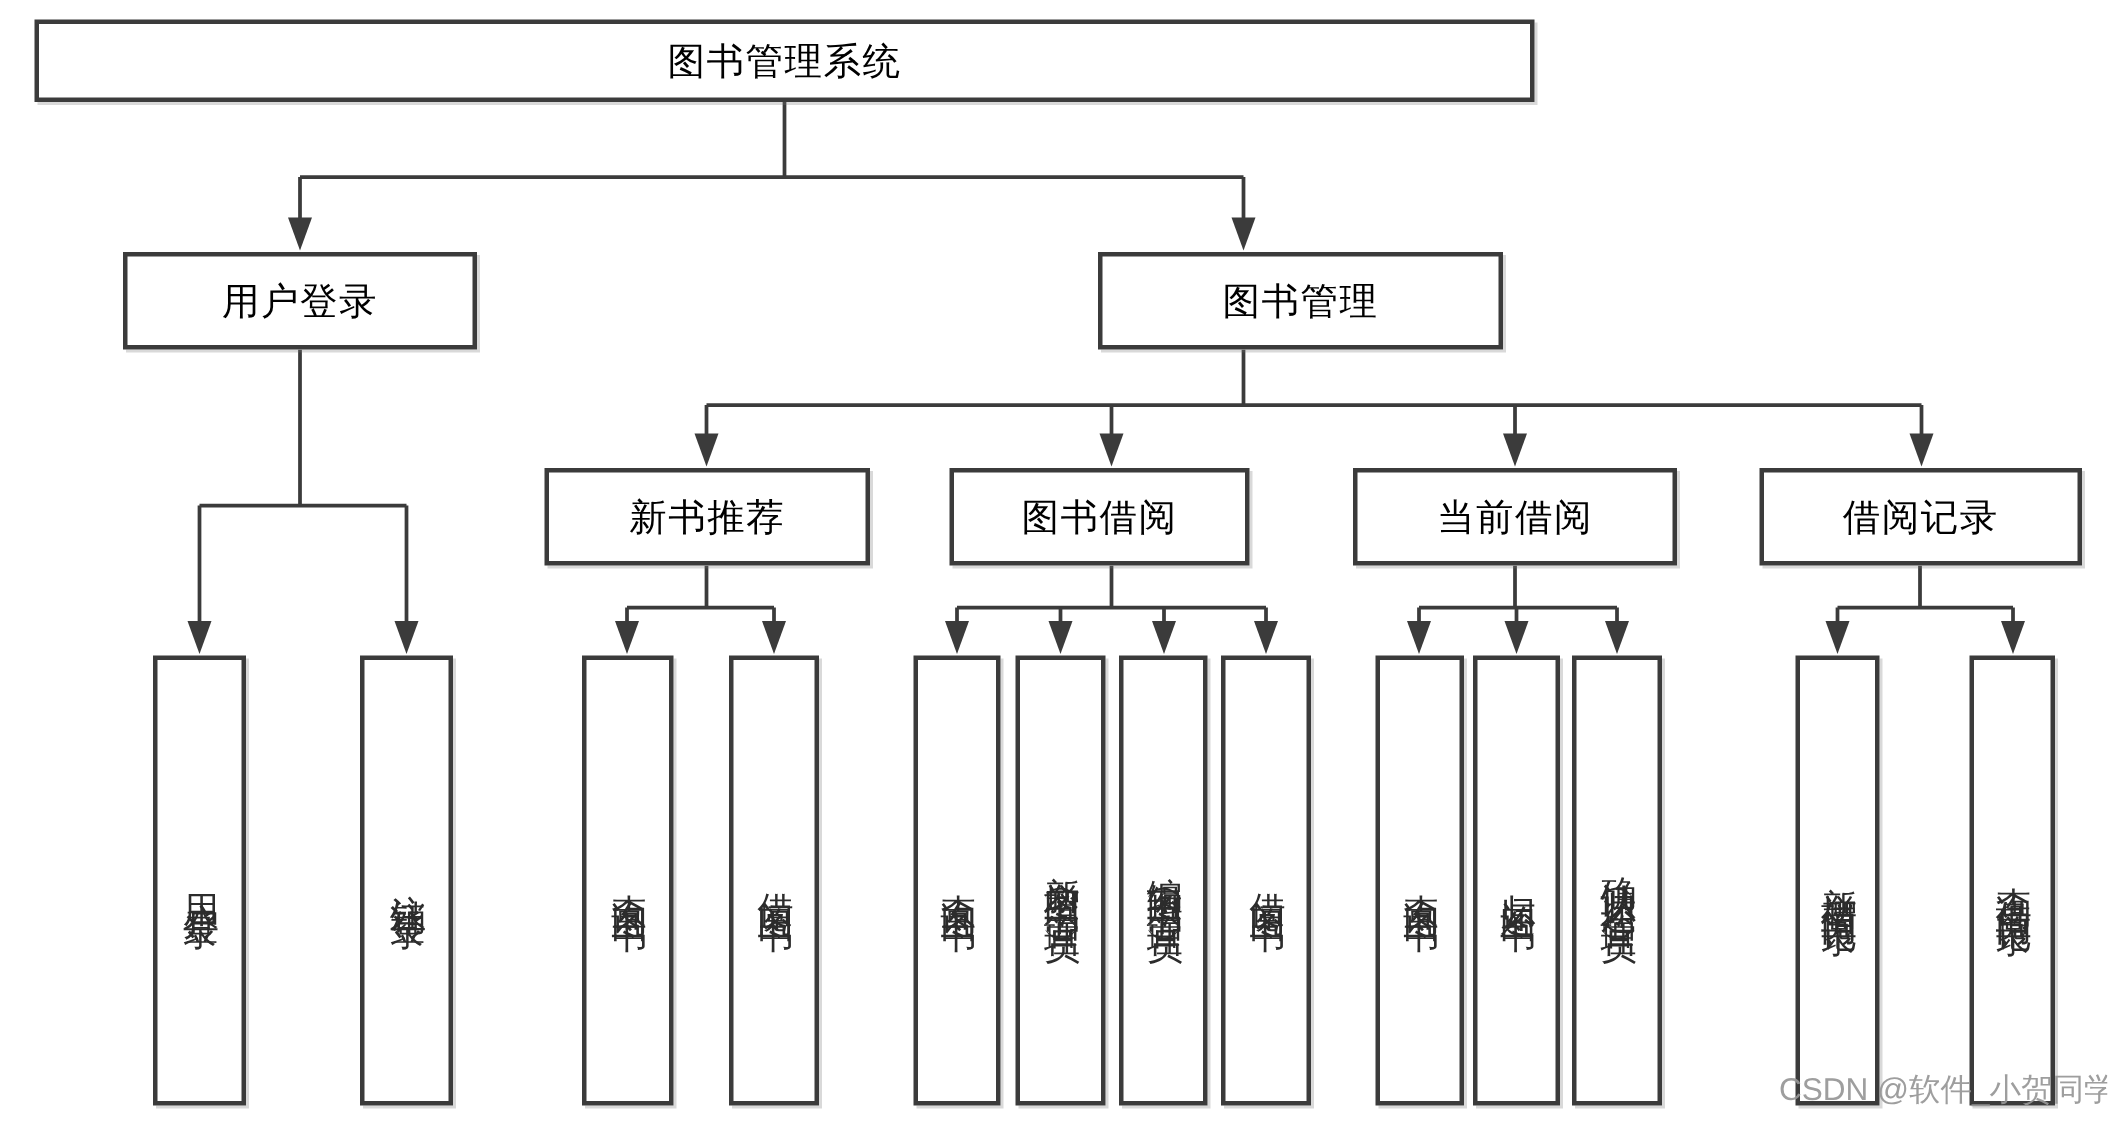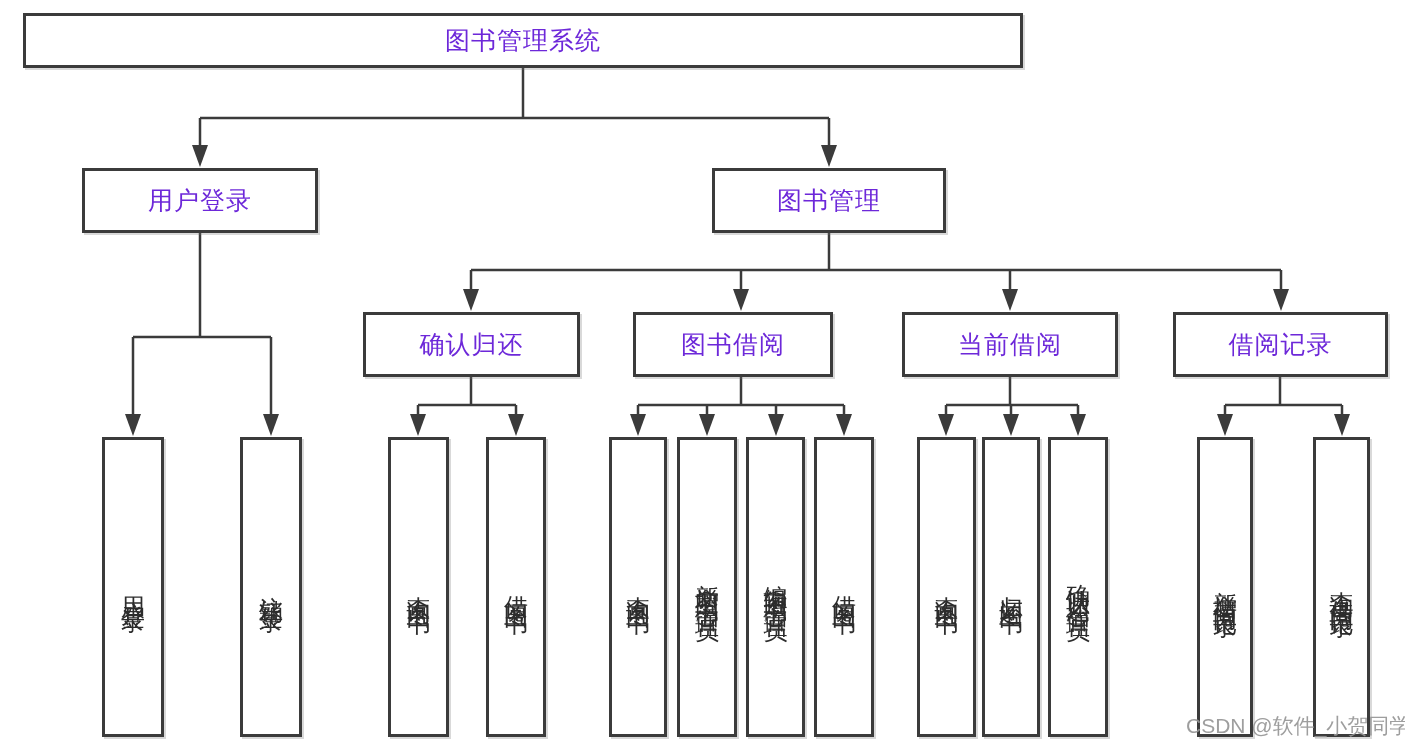--- a/index.html
+++ b/index.html
@@ -6,21 +6,21 @@
   .stage{
     position:relative;width:1405px;height:747px;background:#ffffff;
     font-family:"Liberation Sans","DejaVu Sans",sans-serif;overflow:hidden;
   }
   svg.connectors{position:absolute;left:0;top:0;width:1405px;height:747px;}
   .box{
     position:absolute;box-sizing:border-box;background:#ffffff;
     border:3px solid #3b3b3b;display:flex;align-items:center;justify-content:center;
     box-shadow:2px 2px 0 rgba(120,120,120,0.28);
   }
-  .hlabel{font-size:25px;color:#6d28d9;letter-spacing:1px;white-space:nowrap;}
+  .hlabel{font-size:25px;color:#000000;letter-spacing:1px;white-space:nowrap;}
   .vlabel{
     writing-mode:vertical-rl;text-orientation:mixed;
     font-size:24px;color:#2c2c2c;letter-spacing:5px;line-height:1;white-space:nowrap;
   }
   .watermark{
     position:absolute;left:1186px;top:712px;font-size:21px;
     color:rgba(150,150,150,0.92);white-space:nowrap;z-index:5;
   }
 </style>
 </head>
@@ -92,26 +92,26 @@
     </g>
   </svg>
 
   <div class="box" style="left:23px;top:13px;width:1000px;height:55px">
     <span class="hlabel">图书管理系统</span>
   </div>
 
   <div class="box" style="left:82px;top:168px;width:236px;height:65px">
     <span class="hlabel">用户登录</span>
   </div>
-  <div class="box" style="left:712px;top:168px;width:234px;height:65px">
+  <div class="box" style="left:732px;top:168px;width:270px;height:65px">
     <span class="hlabel">图书管理</span>
   </div>
 
   <div class="box" style="left:363px;top:312px;width:217px;height:65px">
-    <span class="hlabel">确认归还</span>
+    <span class="hlabel">新书推荐</span>
   </div>
   <div class="box" style="left:633px;top:312px;width:200px;height:65px">
     <span class="hlabel">图书借阅</span>
   </div>
   <div class="box" style="left:1173px;top:312px;width:215px;height:65px">
     <span class="hlabel">借阅记录</span>
   </div>
   <div class="box" style="left:902px;top:312px;width:216px;height:65px">
     <span class="hlabel">当前借阅</span>
   </div>

